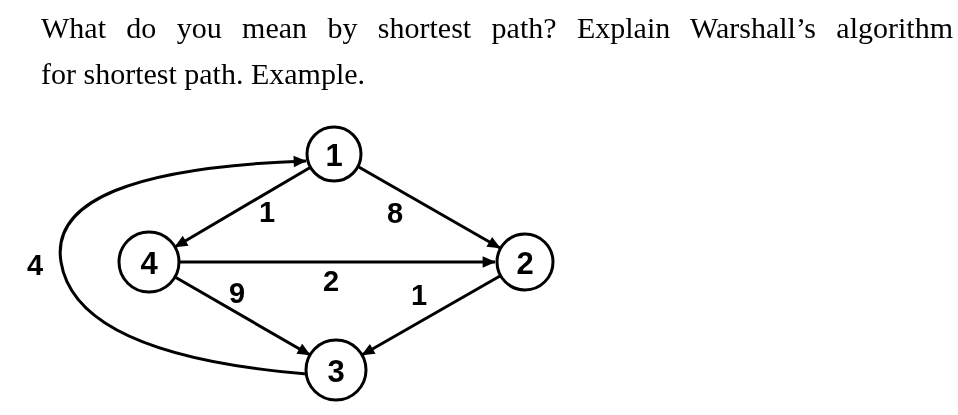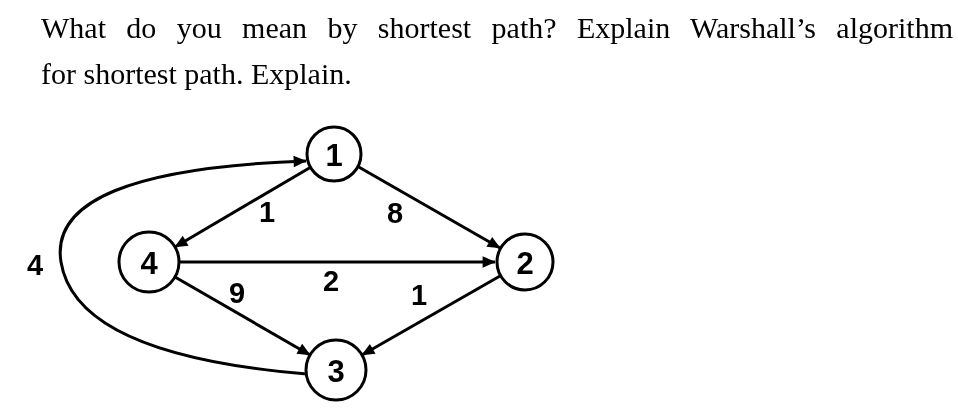--- a/index.html
+++ b/index.html
@@ -62,21 +62,21 @@
   }
   .arrow-head { fill: var(--ink); }
 </style>
 </head>
 <body>
 
 <div class="page">
 
   <div class="question">
     <div class="q-line q-line1">What do you mean by shortest path? Explain Warshall’s algorithm</div>
-    <div class="q-line">for shortest path. Explain.</div>
+    <div class="q-line">for shortest path. Example.</div>
   </div>
 
   <svg class="graph-svg" viewBox="0 0 958 415" xmlns="http://www.w3.org/2000/svg">
     <defs>
       <marker id="arrow" viewBox="0 0 10 10" refX="9.5" refY="5" markerWidth="17" markerHeight="13" markerUnits="userSpaceOnUse" orient="auto">
         <path class="arrow-head" d="M 0 0.6 L 10 5 L 0 9.4 z"></path>
       </marker>
     </defs>
     <g>
         <path d="M 295 167 L 159 247" class="edge" marker-end="url(#arrow)"></path>

